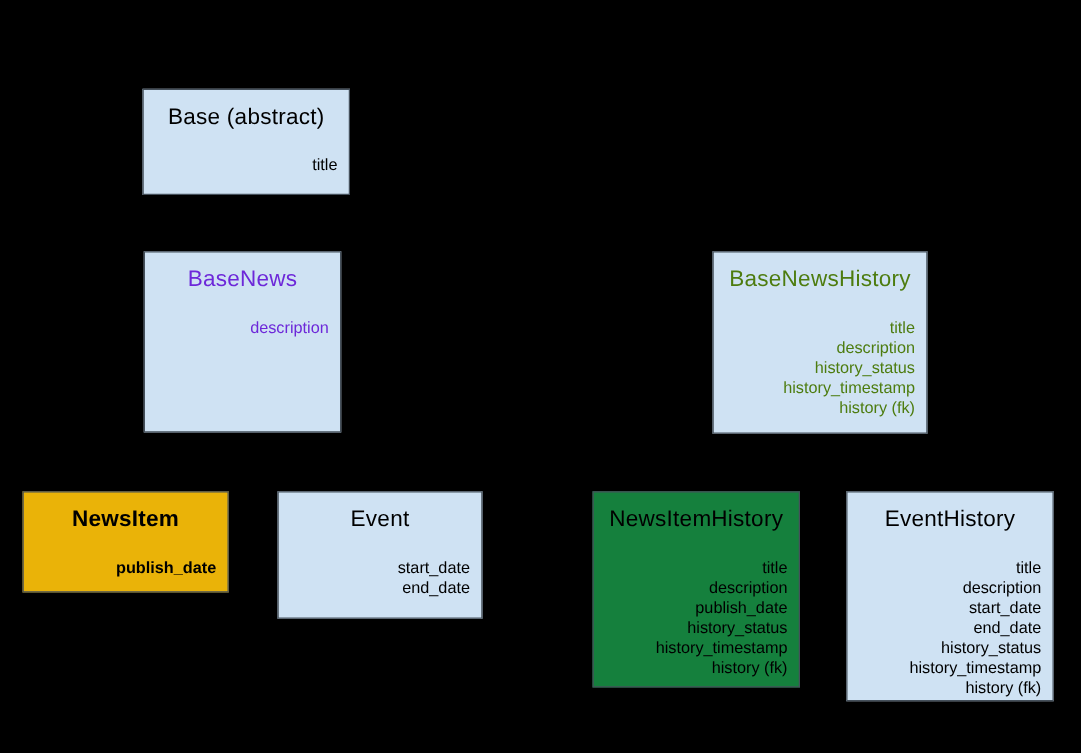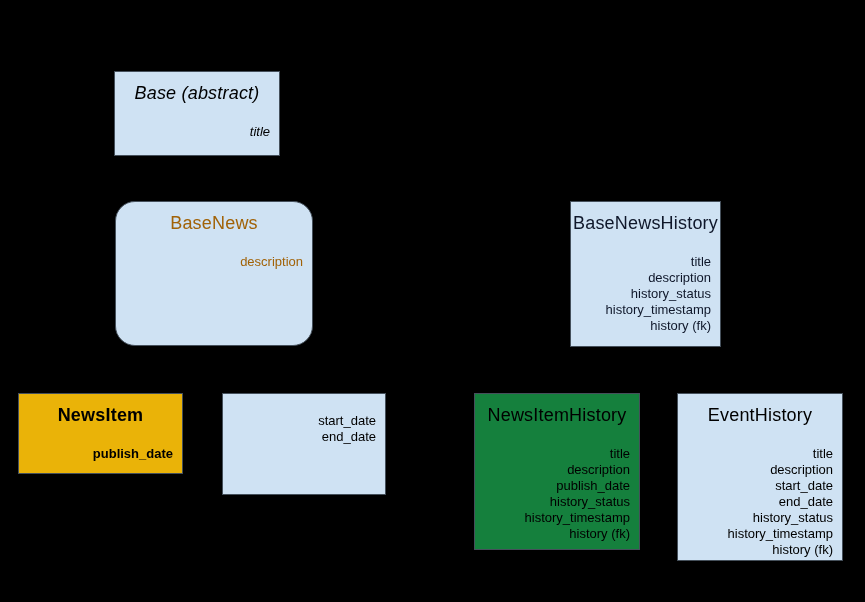--- a/index.html
+++ b/index.html
@@ -38,49 +38,50 @@
   }
   .field-row {
     white-space: nowrap;
     text-align: right;
   }
 </style>
 </head>
 <body>
 
 <div class="canvas" id="diagram-canvas" style="background: rgb(0, 0, 0);">
-    <div class="class-box" style="left: 114px; top: 71px; width: 166px; height: 85px; background: rgb(207, 226, 243); border-color: rgb(69, 80, 91); color: rgb(0, 0, 0); font-style: italic;">
+    <div class="class-box" style="left: 114px; top: 71px; width: 166px; height: 85px; background: rgb(207, 226, 243); border-color: rgb(69, 80, 91); color: rgb(0, 0, 0);">
       <div class="class-title">Base (abstract)</div>
       <div class="class-fields">
         <div class="field-row">title</div>
       </div>
     </div>
-    <div class="class-box" style="left: 115px; top: 201px; width: 198px; height: 145px; background: rgb(207, 226, 243); border-color: rgb(69, 80, 91); color: #a16207; border-radius: 20px;">
+    <div class="class-box" style="left: 115px; top: 201px; width: 158px; height: 145px; background: rgb(207, 226, 243); border-color: rgb(69, 80, 91); color: #6d28d9;">
       <div class="class-title">BaseNews</div>
       <div class="class-fields">
         <div class="field-row">description</div>
       </div>
     </div>
-    <div class="class-box" style="left: 570px; top: 201px; width: 151px; height: 146px; background: rgb(207, 226, 243); border-color: rgb(69, 80, 91); color: #0f172a;">
+    <div class="class-box" style="left: 570px; top: 201px; width: 172px; height: 146px; background: rgb(207, 226, 243); border-color: rgb(69, 80, 91); color: #4d7c0f;">
       <div class="class-title">BaseNewsHistory</div>
       <div class="class-fields">
         <div class="field-row">title</div>
         <div class="field-row">description</div>
         <div class="field-row">history_status</div>
         <div class="field-row">history_timestamp</div>
         <div class="field-row">history (fk)</div>
       </div>
     </div>
     <div class="class-box" style="left: 18px; top: 393px; width: 165px; height: 81px; background: #eab308; border-color: rgb(69, 80, 91); color: rgb(0, 0, 0); font-weight: bold;">
       <div class="class-title">NewsItem</div>
       <div class="class-fields">
         <div class="field-row">publish_date</div>
       </div>
     </div>
     <div class="class-box" style="left: 222px; top: 393px; width: 164px; height: 102px; background: rgb(207, 226, 243); border-color: rgb(69, 80, 91); color: rgb(0, 0, 0);">
+      <div class="class-title">Event</div>
       <div class="class-fields">
         <div class="field-row">start_date</div>
         <div class="field-row">end_date</div>
       </div>
     </div>
     <div class="class-box" style="left: 474px; top: 393px; width: 166px; height: 157px; background: #15803d; border-color: rgb(69, 80, 91); color: rgb(0, 0, 0);">
       <div class="class-title">NewsItemHistory</div>
       <div class="class-fields">
         <div class="field-row">title</div>
         <div class="field-row">description</div>

